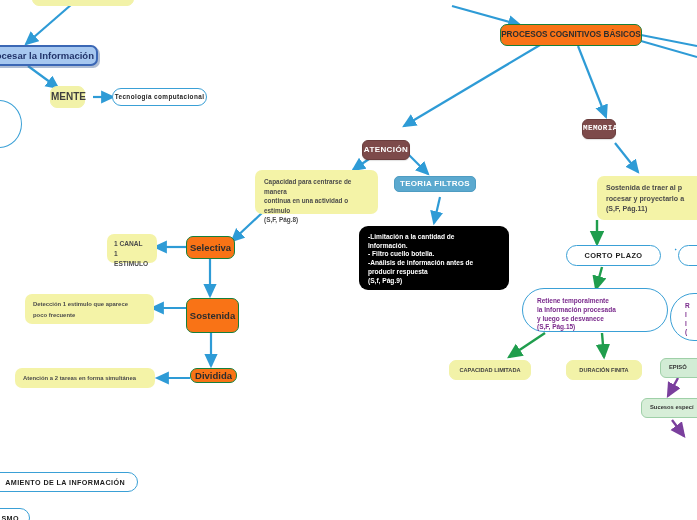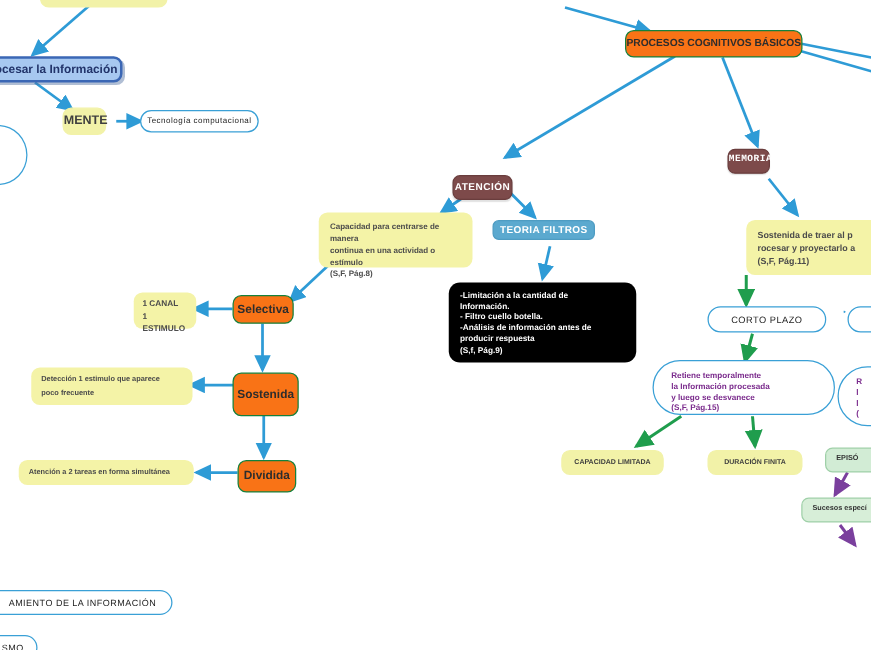--- a/index.html
+++ b/index.html
@@ -97,21 +97,21 @@
     text-align:left;
     justify-content:flex-start;
     padding:7px 9px;
     line-height:1.32;
   }
   .pill{
     background:#ffffff;
     border:1.5px solid #3aa0d6;
     border-radius:60px;
     color:#1d1d1d;
-    font-weight:normal;
+    font-weight:bold;
     letter-spacing:.4px;
   }
   .pill-note{
     background:#ffffff;
     border:1.5px solid #3aa0d6;
     border-radius:40px;
     color:#7a2a8c;
     font-weight:bold;
     text-align:left;
     justify-content:flex-start;
@@ -262,21 +262,21 @@
 
   <div class="node green" style="left:186px;top:298px;width:53px;height:35px;font-size:9.5px;">
     <span class="txt">Sostenida</span>
   </div>
 
   <div class="node yellow-note" style="left:25px;top:294px;width:129px;height:30px;font-size:5.9px;flex-direction:column;align-items:flex-start;padding:5px 8px;line-height:1.8;">
     <span>Detección 1 estimulo que aparece</span>
     <span>poco frecuente</span>
   </div>
 
-  <div class="node green" style="left:190px;top:368px;width:47px;height:26px;font-size:9.5px;">
+  <div class="node green" style="left:190px;top:368px;width:47px;height:15px;font-size:9.5px;">
     <span class="txt">Dividida</span>
   </div>
 
   <div class="node yellow-note" style="left:15px;top:368px;width:140px;height:20px;font-size:5.9px;justify-content:flex-start;align-items:center;padding:0 8px;">
     <span class="txt">Atención a 2 tareas en forma simultánea</span>
   </div>
 
   <div class="node yellow-note" style="left:597px;top:176px;width:130px;height:44px;font-size:7.1px;flex-direction:column;align-items:flex-start;">
     <span>Sostenida de traer al p</span>
     <span>rocesar y proyectarlo a</span>

